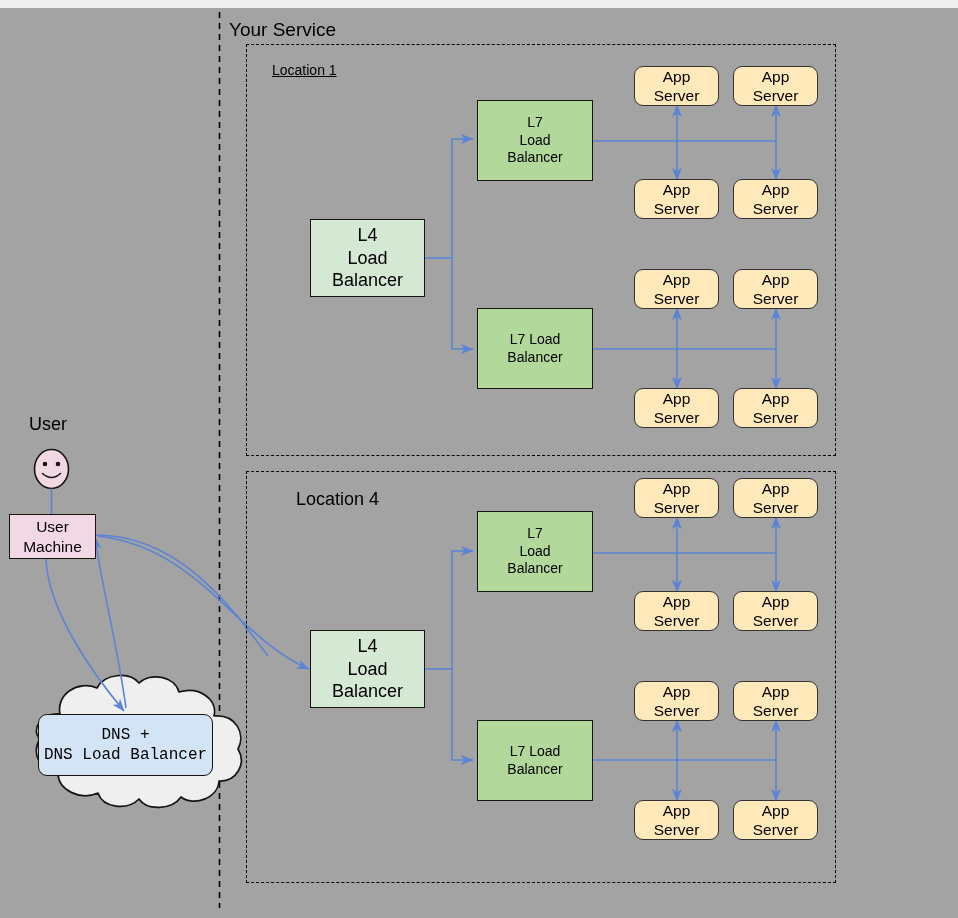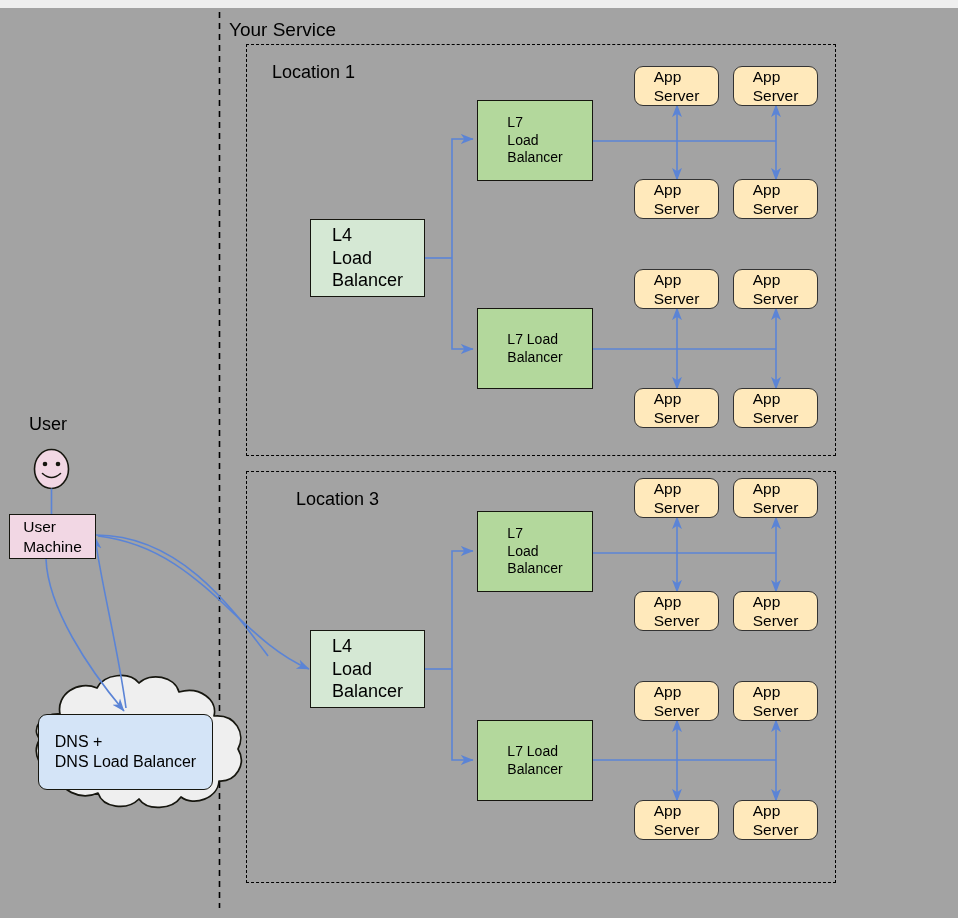--- a/index.html
+++ b/index.html
@@ -29,21 +29,21 @@
     width: 958px;
     height: 918px;
     overflow: visible;
   }
   .node {
     position: absolute;
     box-sizing: border-box;
     display: flex;
     align-items: center;
     justify-content: center;
-    text-align: left;
+    text-align: center;
     line-height: 1.25;
     white-space: pre-line;
     z-index: 5;
   }
   .grp-label {
     position: absolute;
     z-index: 6;
     white-space: nowrap;
   }
   .dashbox {
@@ -79,23 +79,24 @@
     border-radius: 9px;
     font-size: 16px;
     z-index: 4;
   }
   .label-your-service {
     font-size: 19px;
     left: 229px;
     top: 11px;
   }
   .label-location1 {
-    font-size: 18px;
+    font-size: 14px;
     left: 272px;
     top: 54px;
+    text-decoration: underline;
   }
   .label-location2 {
     font-size: 18px;
     left: 296px;
     top: 481px;
   }
   .label-user {
     font-size: 18px;
     left: 29px;
     top: 406px;
@@ -177,27 +178,27 @@
 
     <path d="M593,752 L776,752" fill="none" stroke="#5b84d6" stroke-width="1.6"></path>
     <path d="M677,752 L677,712" fill="none" stroke="#5b84d6" stroke-width="1.6" marker-end="url(#arrB)"></path>
     <path d="M776,752 L776,712" fill="none" stroke="#5b84d6" stroke-width="1.6" marker-end="url(#arrB)"></path>
     <path d="M677,752 L677,793" fill="none" stroke="#5b84d6" stroke-width="1.6" marker-end="url(#arrB)"></path>
     <path d="M776,752 L776,793" fill="none" stroke="#5b84d6" stroke-width="1.6" marker-end="url(#arrB)"></path>
   </svg>
 
   <div class="grp-label label-your-service">Your Service</div>
   <div class="grp-label label-location1">Location 1</div>
-  <div class="grp-label label-location2">Location 3</div>
+  <div class="grp-label label-location2">Location 4</div>
   <div class="grp-label label-user">User</div>
 
   <div class="node box-usermachine" style="left:9px; top:506px; width:87px; height:45px;">User
 Machine</div>
 
-  <div class="node box-dns" style="left:38px; top:706px; width:175px; height:76px;">DNS +
+  <div class="node box-dns" style="left:38px; top:706px; width:175px; height:62px;font-family:Liberation Mono, monospace;">DNS +
 DNS Load Balancer</div>
 
   <div class="node box-l4" style="left:310px; top:211px; width:115px; height:78px;">L4
 Load
 Balancer</div>
 
   <div class="node box-l7" style="left:477px; top:92px; width:116px; height:81px;">L7
 Load
 Balancer</div>
 

